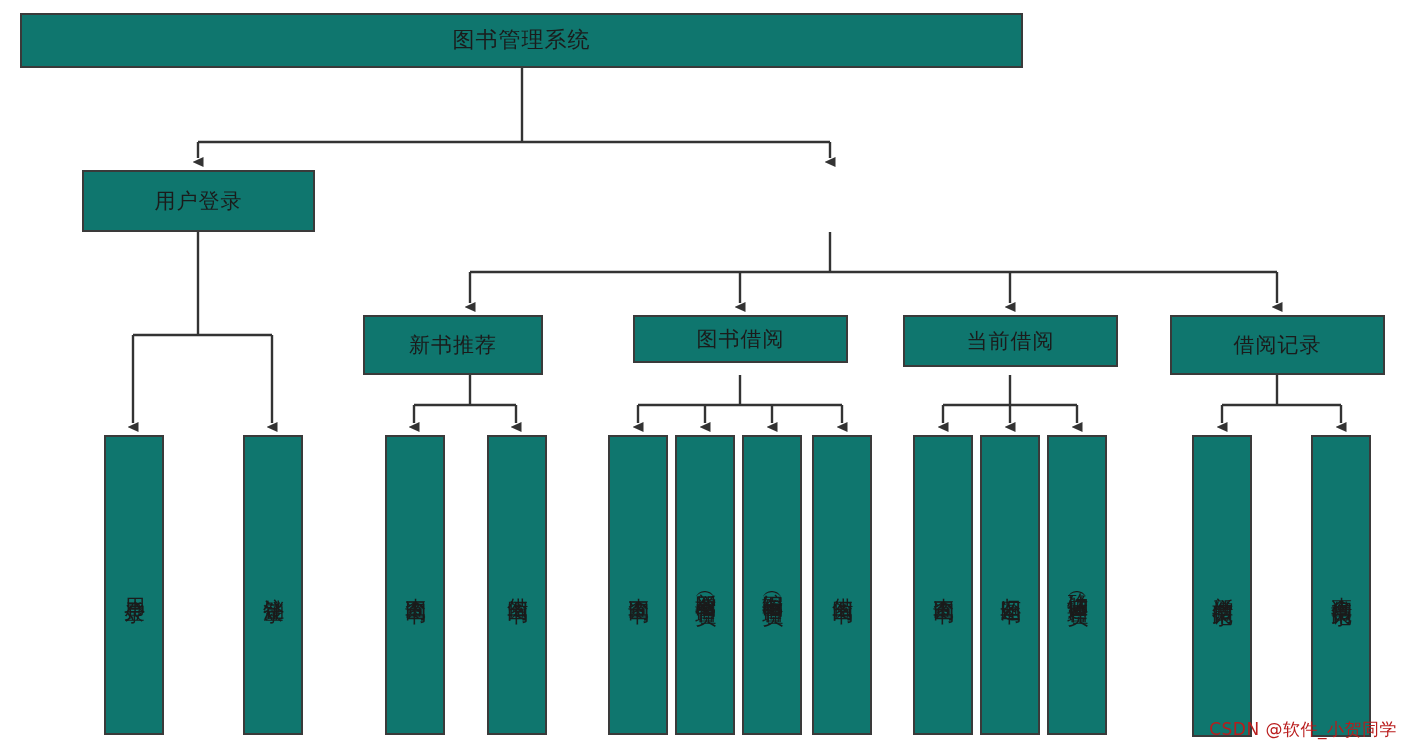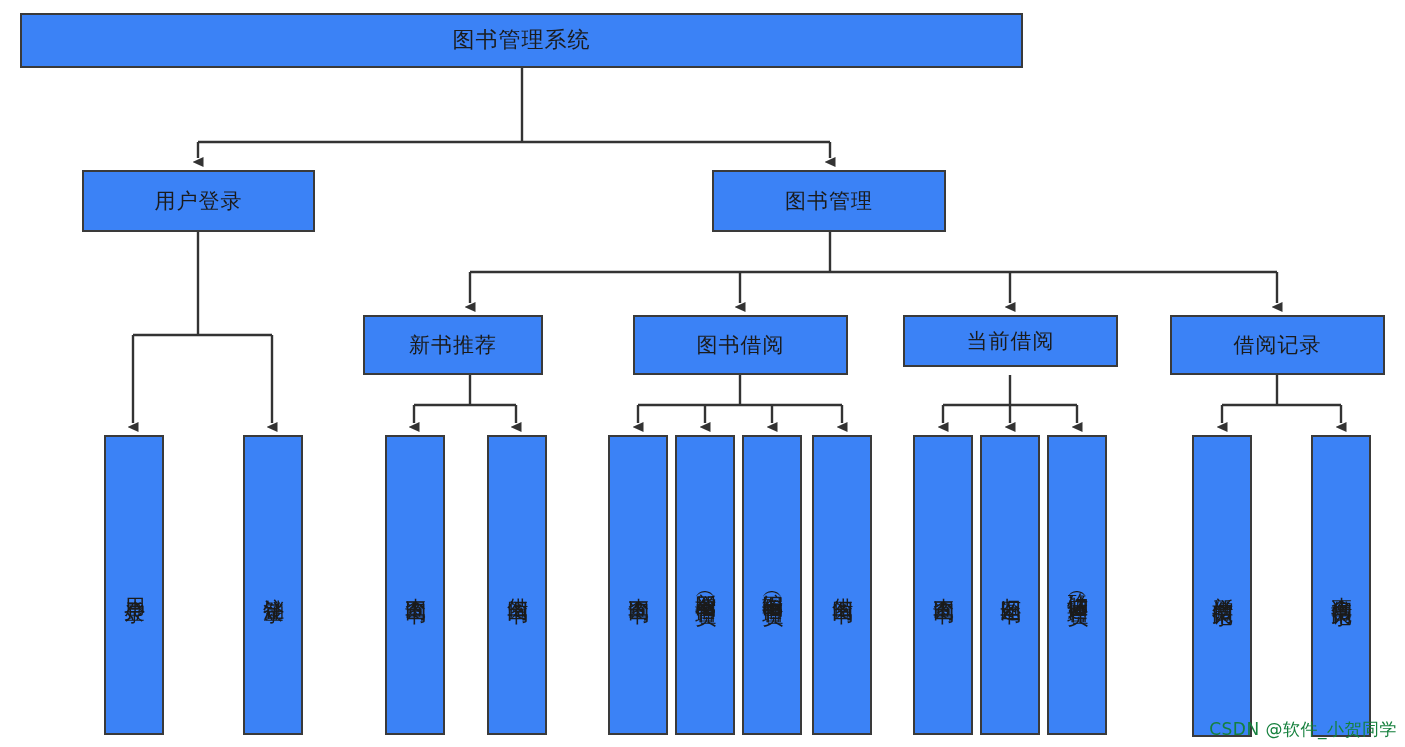--- a/index.html
+++ b/index.html
@@ -22,21 +22,21 @@
     position: absolute;
     left: 0;
     top: 0;
     width: 1405px;
     height: 747px;
     pointer-events: none;
   }
   .node {
     position: absolute;
     box-sizing: border-box;
-    background: #3b82f6;
+    background: #0f766e;
     border: 2px solid #3a3a3a;
     display: flex;
     align-items: center;
     justify-content: center;
     color: #1b1b1b;
   }
   .node .label {
     display: block;
     text-align: center;
     line-height: 1.28;
@@ -61,21 +61,21 @@
     font-size: 21px;
     line-height: 1.22;
     letter-spacing: 2px;
     max-height: 286px;
   }
   .watermark {
     position: absolute;
     right: 8px;
     bottom: 6px;
     font-size: 17px;
-    color: #15803d;
+    color: #b91c1c;
     letter-spacing: 0.5px;
     white-space: nowrap;
     font-family: "DejaVu Sans", "Liberation Sans", sans-serif;
     margin-top: 44px;
   }
 </style>
 </head>
 <body>
 
 <div id="canvas">
@@ -130,28 +130,25 @@
     </g>
   </svg>
 
   <div class="node horiz root" style="left:20px; top:13px; width:1003px; height:55px;">
     <span class="label">图书管理系统</span>
   </div>
 
   <div class="node horiz" style="left:82px; top:170px; width:233px; height:62px;">
     <span class="label">用户登录</span>
   </div>
-  <div class="node horiz" style="left:712px; top:170px; width:234px; height:62px;">
-    <span class="label">图书管理</span>
-  </div>
 
   <div class="node horiz" style="left:363px; top:315px; width:180px; height:60px;">
     <span class="label">新书推荐</span>
   </div>
-  <div class="node horiz" style="left:633px; top:315px; width:215px; height:60px;">
+  <div class="node horiz" style="left:633px; top:315px; width:215px; height:48px;">
     <span class="label">图书借阅</span>
   </div>
   <div class="node horiz" style="left:903px; top:315px; width:215px; height:52px;">
     <span class="label">当前借阅</span>
   </div>
   <div class="node horiz" style="left:1170px; top:315px; width:215px; height:60px;">
     <span class="label">借阅记录</span>
   </div>
 
   <div class="node vert" style="left:104px; top:435px; width:60px; height:300px;">

